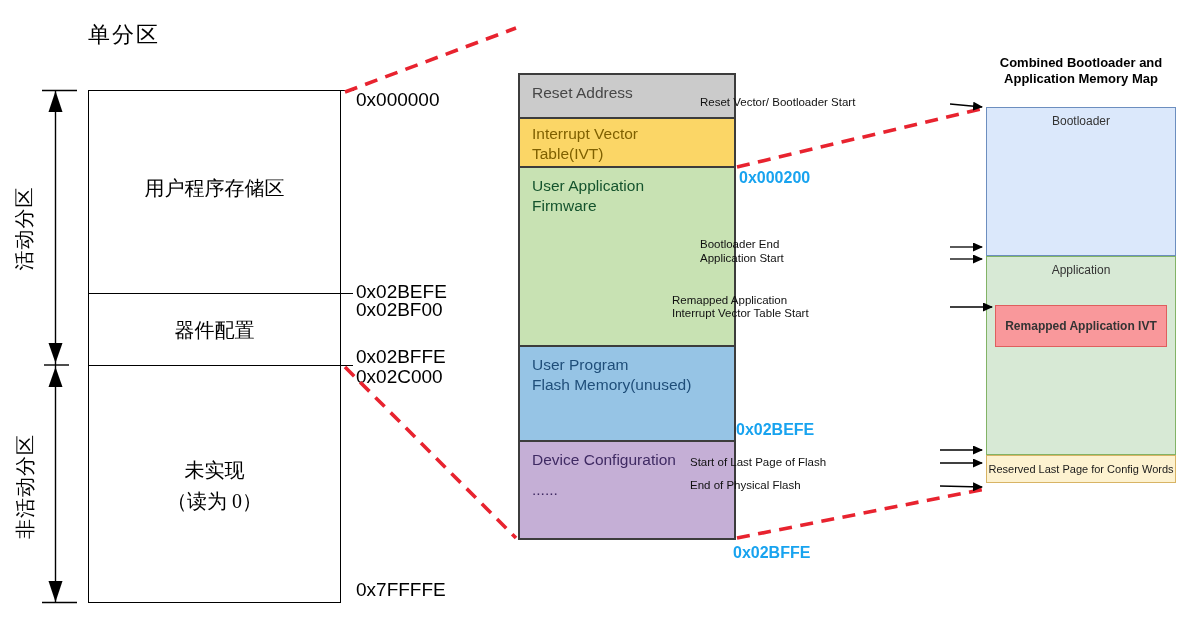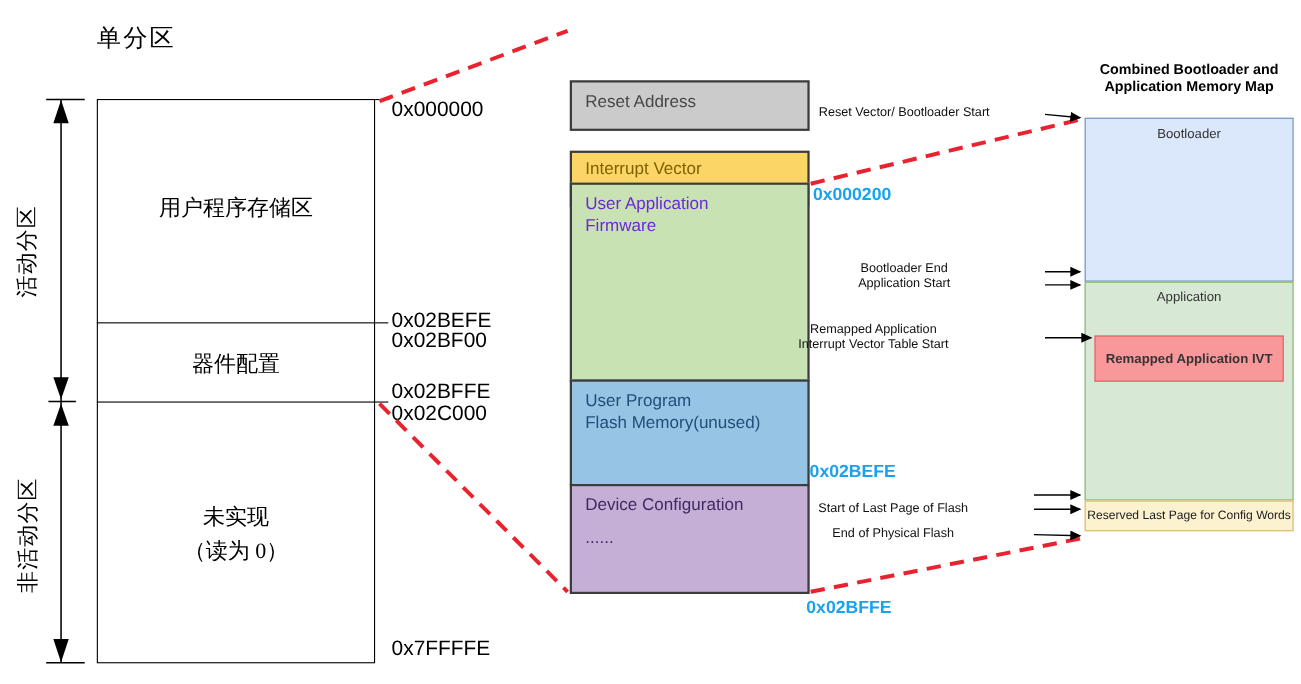--- a/index.html
+++ b/index.html
@@ -23,37 +23,37 @@
   #lr-user{top:175px;}
   #lr-config{top:317px;}
   #lr-unimpl{top:455px;line-height:31px;}
   .laddr{left:356px;font-size:19px;white-space:nowrap;}
   #a0{top:89px;} #a1{top:281px;} #a2{top:299px;} #a3{top:346px;} #a4{top:366px;} #a5{top:579px;}
   
   .seg{left:518px;width:218px;box-sizing:border-box;border:2px solid #3c3c3c;
        font-size:15.5px;line-height:1.3;padding:8px 12px;}
   #seg-goto {top:27px; height:48px; background:#dcedf3;color:#4f5e6e;}
   #seg-reset{top:73px; height:46px; background:#cbcbcb;color:#474747;}
-  #seg-ivt  {top:117px;height:51px; background:#fbd666;color:#7f6000;padding-top:5px;margin-top:20px;}
-  #seg-fw   {top:166px;height:181px;background:#c8e2b3;color:#6d28d9;}
+  #seg-ivt  {top:117px;height:51px; background:#fbd666;color:#7f6000;padding-top:5px;}
+  #seg-fw   {top:166px;height:181px;background:#c8e2b3;color:#14532d;}
   #seg-flash{top:345px;height:97px; background:#96c4e5;color:#1f4e79;}
   #seg-dev  {top:440px;height:100px;background:#c5afd6;color:#3f2a63;}
   #seg-dev .l2{margin-top:10px;}
   .baddr{font-size:16px;font-weight:bold;color:#18a3ef;white-space:nowrap;}
   #b0{left:739px;top:169px;} #b1{left:736px;top:421px;} #b2{left:733px;top:544px;}
   
   #right-title{left:966px;top:55px;width:230px;text-align:center;font-weight:bold;font-size:13px;line-height:16px;}
   #boot-box{left:986px;top:107px;width:190px;height:149px;background:#dbe8fb;border:1px solid #6c8ebf;box-sizing:border-box;}
   #app-box{left:986px;top:256px;width:190px;height:199px;background:#d7e9d5;border:1px solid #82b366;box-sizing:border-box;}
   #resv-box{left:986px;top:455px;width:190px;height:28px;background:#fdf2d0;border:1px solid #d8b465;box-sizing:border-box;
             font-size:11px;display:flex;align-items:center;justify-content:center;white-space:nowrap;color:#1a1a1a;}
   .rlabel{width:100%;text-align:center;font-size:12px;color:#333;margin-top:6px;}
   #ivt-box{left:995px;top:305px;width:172px;height:42px;background:#f9989b;border:1.5px solid #df5e5e;box-sizing:border-box;
            display:flex;align-items:center;justify-content:center;font-size:12px;font-weight:bold;color:#343434;}
-  .ann{font-size:11.5px;color:#111;text-align:center;line-height:13px;white-space:nowrap;}
+  .ann{font-size:11.5px;color:#111;text-align:left;line-height:13px;white-space:nowrap;}
   #ann-reset{left:700px;top:96px;width:244px;}
   #ann-bend{left:700px;top:238px;width:244px;}
   #ann-astart{left:700px;top:252px;width:244px;}
   #ann-remap{left:672px;top:294px;width:244px;}
   #ann-eam{left:690px;top:443px;width:244px;}
   #ann-slp{left:690px;top:456px;width:244px;}
   #ann-epf{left:690px;top:479px;width:244px;}
   #overlay{left:0;top:0;pointer-events:none;}
 </style>
 </head>

